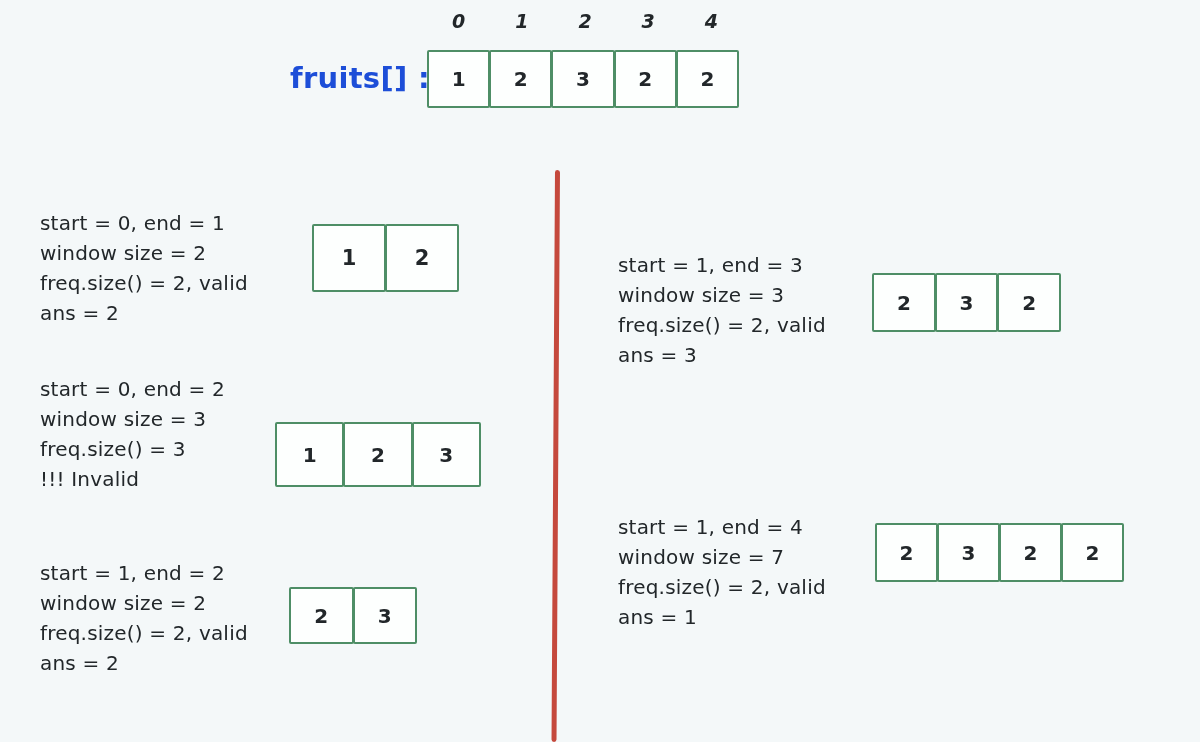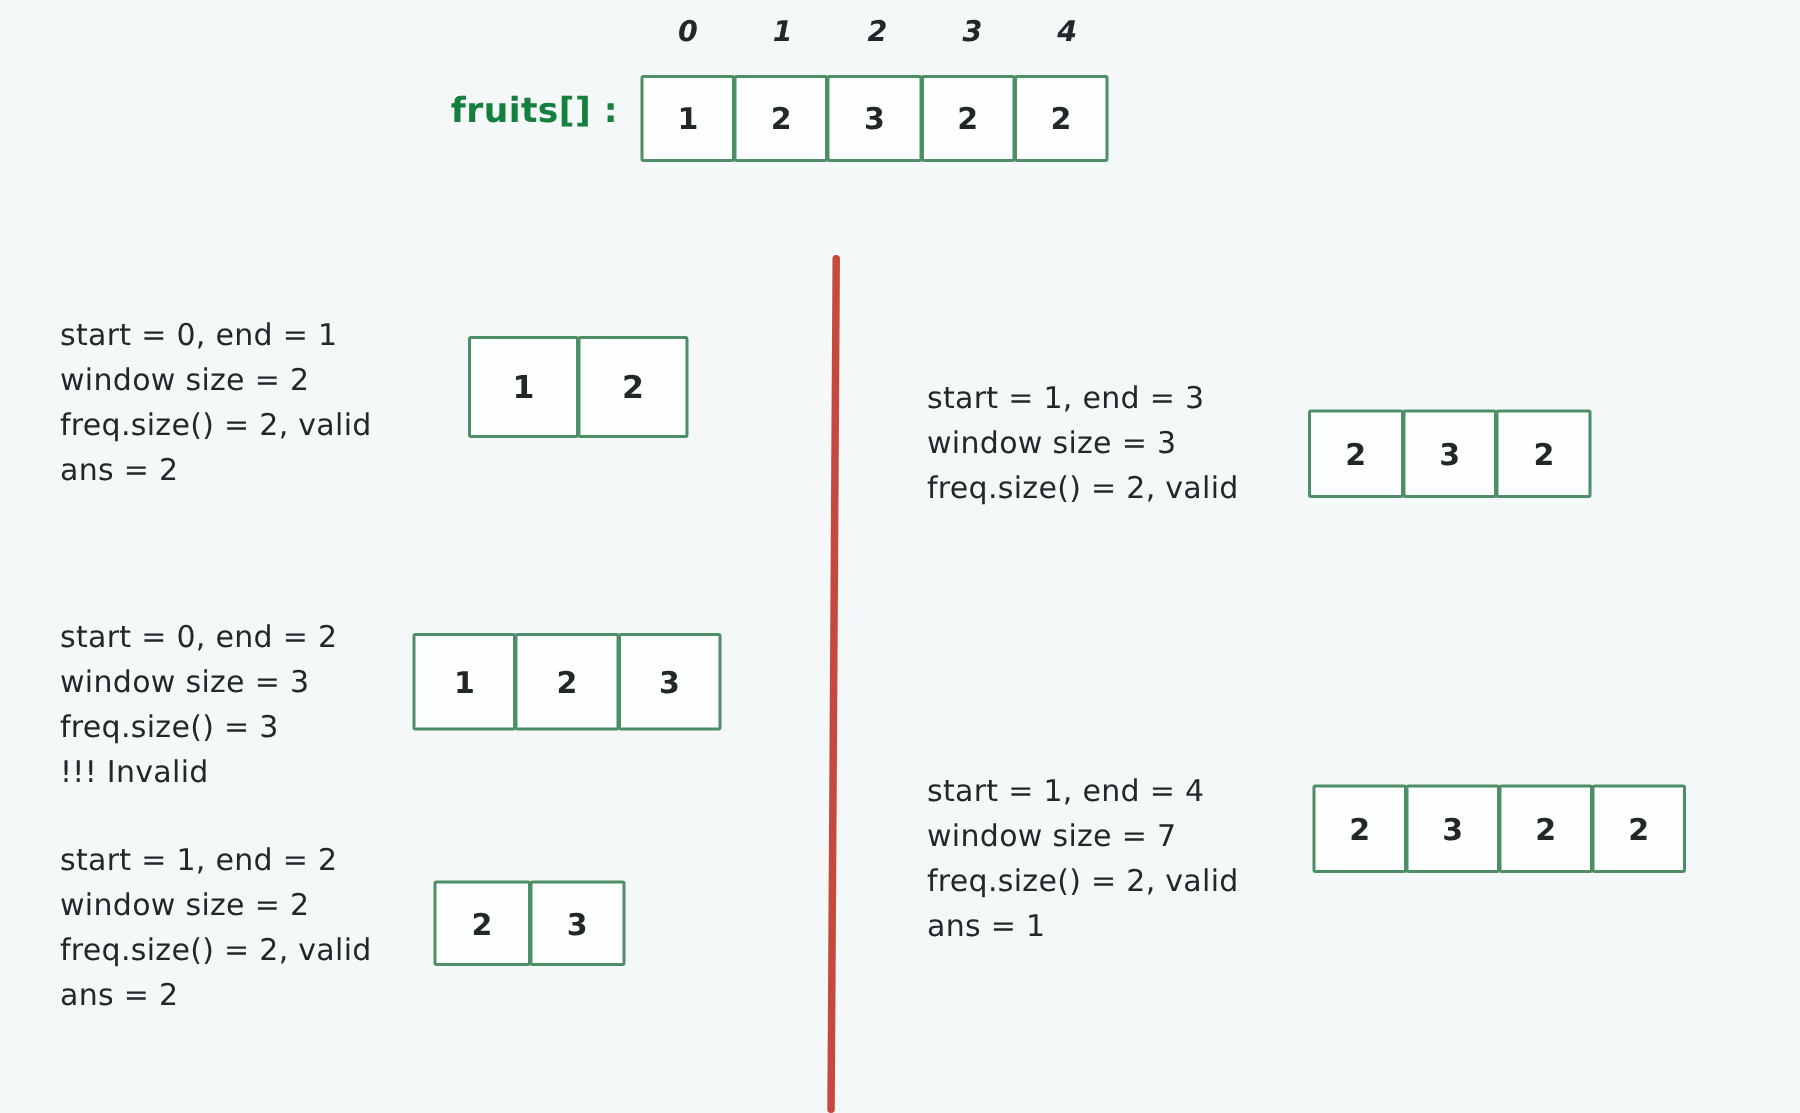--- a/index.html
+++ b/index.html
@@ -34,22 +34,22 @@
     display:flex;align-items:center;justify-content:center;
     font-size:20px;font-weight:600;color:#22272a;
   }
   .row .cell + .cell{margin-left:-1px;}
   .index-row{display:flex;}
   .index-row span{
     flex:1;text-align:center;
     font-size:19px;font-weight:600;font-style:italic;color:#22272a;
   }
   .array-label{
-    font-size:23px;font-weight:600;color:#15803d;
-    text-align:right;letter-spacing:.3px;white-space:nowrap;
+    font-size:29px;font-weight:600;color:#1d4ed8;
+    text-align:left;letter-spacing:.3px;white-space:nowrap;
   }
   .divider{
     width:4.5px;border-radius:3px;
     background:#c5493d;
     transform:rotate(.35deg);
     transform-origin:top center;
   }
 </style>
 </head>
 <body>
@@ -80,21 +80,21 @@
     <div>start = 0, end = 1</div>
     <div>window size = 2</div>
     <div>freq.size() = 2, valid</div>
     <div>ans = 2</div>
   </div>
   <div class="abs row" style="left:312px;top:224px;">
     <div class="cell" style="width:74px;height:68px;font-size:21px;">1</div>
     <div class="cell" style="width:74px;height:68px;font-size:21px;">2</div>
   </div>
 
-  <div class="abs note" style="left:40px;top:409px;">
+  <div class="abs note" style="left:40px;top:374px;">
     <div>start = 0, end = 2</div>
     <div>window size = 3</div>
     <div>freq.size() = 3</div>
     <div>!!! Invalid</div>
   </div>
   <div class="abs row" style="left:275px;top:422px;">
     <div class="cell" style="width:69.3px;height:65px;">1</div>
     <div class="cell" style="width:69.3px;height:65px;">2</div>
     <div class="cell" style="width:69.3px;height:65px;">3</div>
   </div>
@@ -107,20 +107,21 @@
   </div>
   <div class="abs row" style="left:289px;top:587px;">
     <div class="cell" style="width:64.5px;height:57px;">2</div>
     <div class="cell" style="width:64.5px;height:57px;">3</div>
   </div>
 
   <div class="abs note" style="left:618px;top:250px;">
     <div>start = 1, end = 3</div>
     <div>window size = 3</div>
     <div>freq.size() = 2, valid</div>
+    <div>ans = 3</div>
   </div>
   <div class="abs row" style="left:872px;top:273px;">
     <div class="cell" style="width:63.7px;height:59px;">2</div>
     <div class="cell" style="width:63.7px;height:59px;">3</div>
     <div class="cell" style="width:63.7px;height:59px;">2</div>
   </div>
 
   <div class="abs note" style="left:618px;top:488px;margin-top:24px;">
     <div>start = 1, end = 4</div>
     <div>window size = 7</div>

